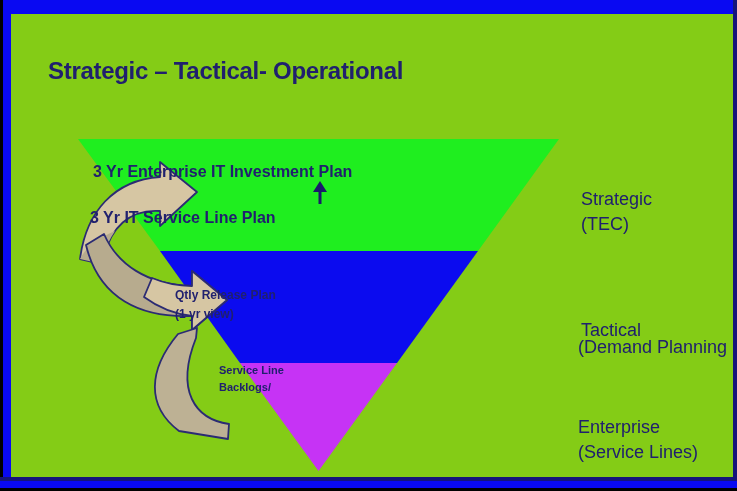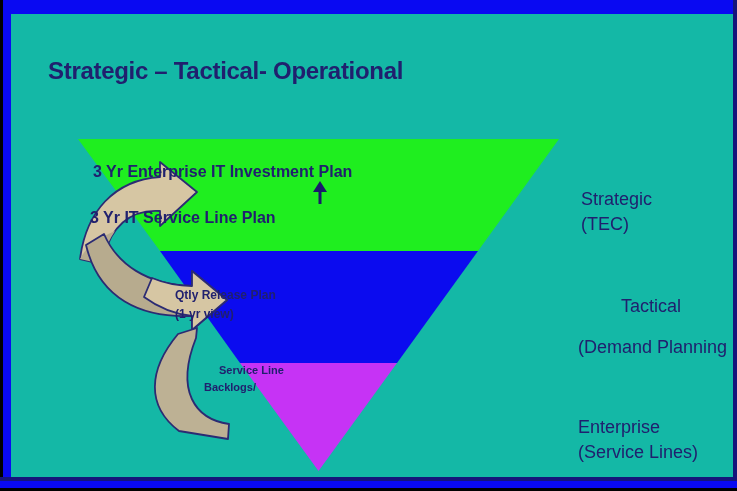--- a/index.html
+++ b/index.html
@@ -1,17 +1,17 @@
 <!DOCTYPE html>
 <html><head>
 <meta charset="utf-8">
 <style>
   html,body { margin:0; padding:0; background:#fff; }
   #slide {
-    position:relative; width:737px; height:491px; background:#14b8a6;
+    position:relative; width:737px; height:491px; background:#84cc16;
     overflow:hidden; font-family:"Liberation Sans", sans-serif;
   }
   .layer-svg { position:absolute; left:0; top:0; z-index:1; }
   .t { position:absolute; color:#20206E; z-index:2; }
   .title { font-size:24px; font-weight:bold; letter-spacing:-0.3px; }
   .pyr { font-weight:bold; text-align:left; }
   .g { font-size:16px; }
   .b { font-size:12px; }
   .m { font-size:11px; }
   .side { font-size:18px; white-space:nowrap; }
@@ -51,26 +51,26 @@
 
   <div class="t title" style="left:48px; top:57px;">Strategic – Tactical- Operational</div>
 
   <div class="t pyr g" style="left:93px; top:163px; width:500px;">3 Yr Enterprise IT Investment Plan</div>
   <div class="t pyr g" style="left:90px; top:209px; width:500px;">3 Yr IT Service Line Plan</div>
 
   <div class="t pyr b" style="left:175px; top:288px; width:300px;">Qtly Release Plan</div>
   <div class="t pyr b" style="left:175px; top:307px; width:300px;">(1 yr view)</div>
 
   <div class="t pyr m" style="left:219px; top:364px; width:200px;">Service Line</div>
-  <div class="t pyr m" style="left:204px; top:381px; width:200px;">Backlogs/</div>
+  <div class="t pyr m" style="left:219px; top:381px; width:200px;">Backlogs/</div>
 
   <div class="t side" style="left:581px; top:189px;">Strategic</div>
   <div class="t side" style="left:581px; top:214px;text-align:right;">(TEC)</div>
 
-  <div class="t side" style="left:581px; top:296px;margin-left:40px;">Tactical</div>
+  <div class="t side" style="left:581px; top:320px;">Tactical</div>
   <div class="t side" style="left:578px; top:337px;">(Demand Planning</div>
 
   <div class="t side" style="left:578px; top:417px;">Enterprise</div>
   <div class="t side" style="left:578px; top:442px;">(Service Lines)</div>
 
   <div class="border-strip bd-top" style="background:#0909F2;"></div>
   <div class="border-strip bd-left-black"></div>
   <div class="border-strip bd-left" style="background:#0909F2;"></div>
   <div class="border-strip bd-right"></div>
   <div class="border-strip bd-bot-navy"></div>

